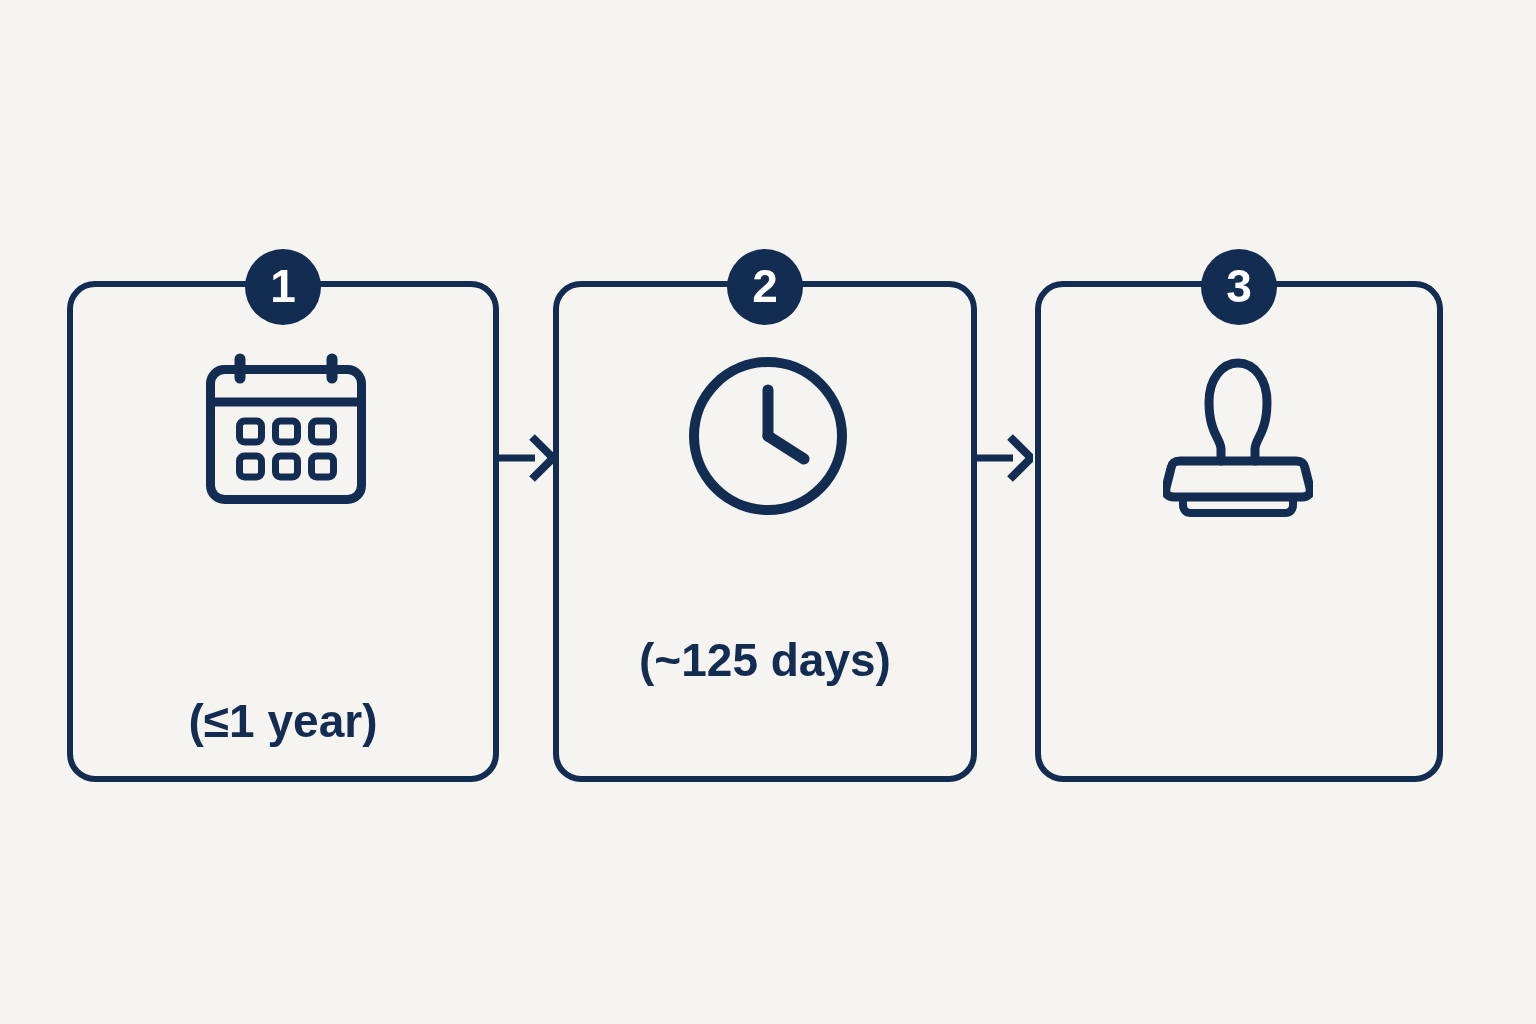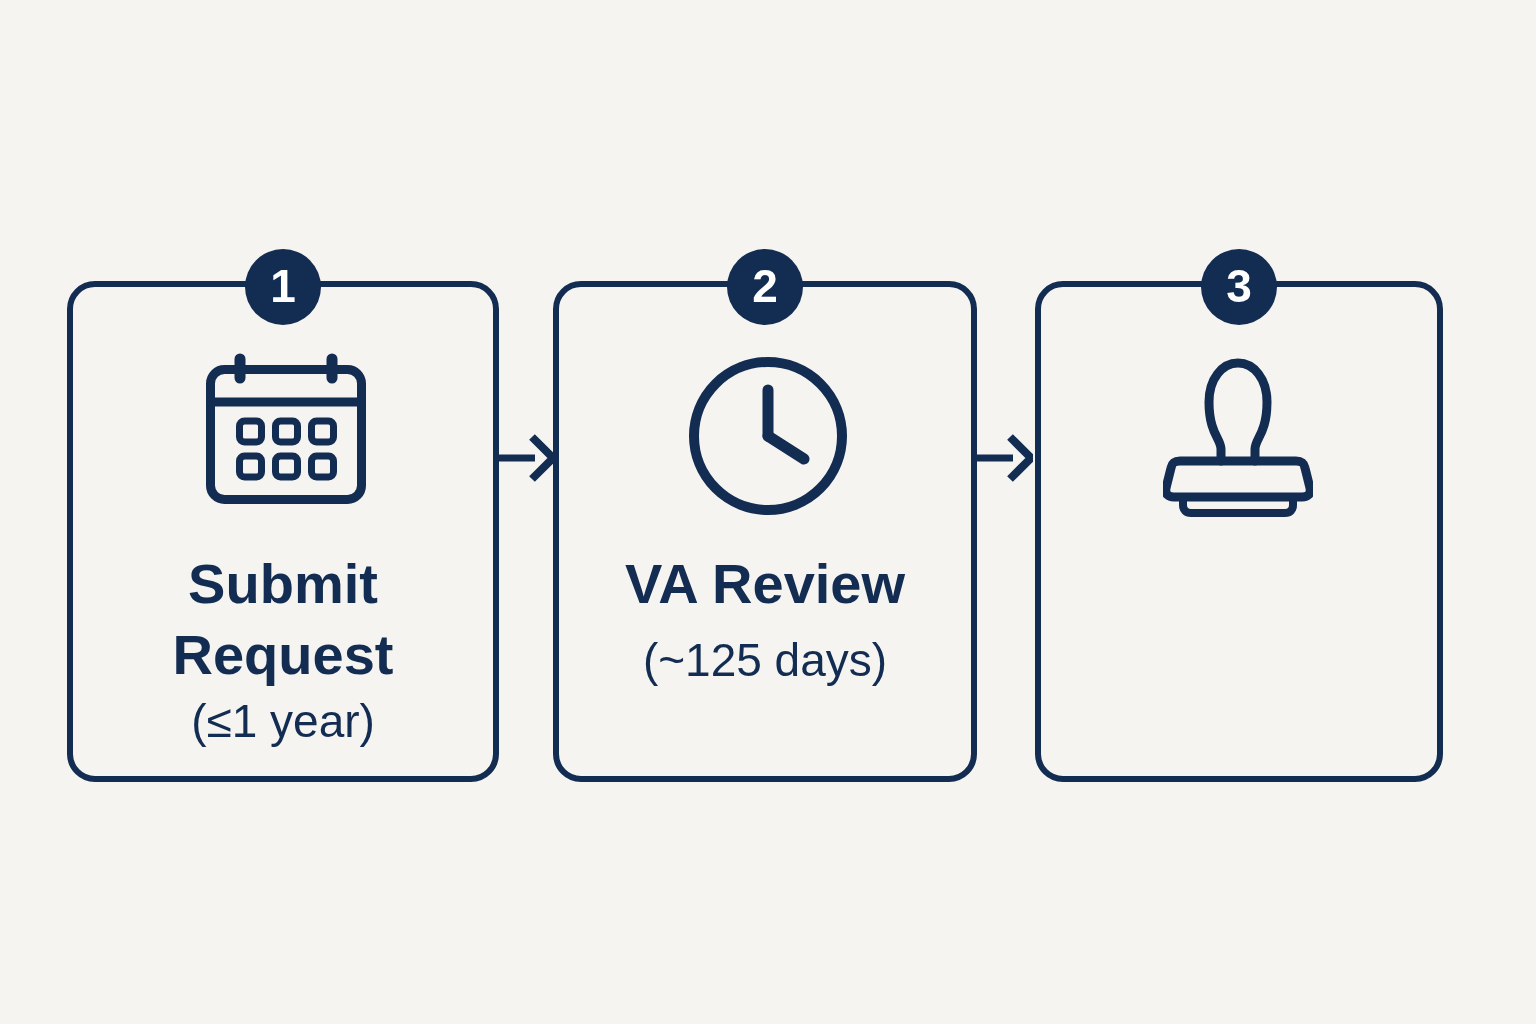--- a/index.html
+++ b/index.html
@@ -67,21 +67,21 @@
     line-height: 71px;
     padding: 0 36px;
   }
   .step-subtitle {
     position: absolute;
     left: 0;
     right: 0;
     text-align: center;
     color: #122c52;
     font-size: 46px;
-    font-weight: 400;
+    font-weight: 700;
     line-height: 1;
   }
   .s1 .step-subtitle { top: 411px; }
   .s2 .step-subtitle { top: 350px; }
   .s3 .step-subtitle { top: 350px; }
 
   .flow-arrow {
     position: absolute;
     top: 430px;
   }
@@ -106,21 +106,20 @@
         <line x1="34" y1="9" x2="34" y2="28" stroke="#122c52" stroke-width="11" stroke-linecap="round"></line>
         <line x1="126" y1="9" x2="126" y2="28" stroke="#122c52" stroke-width="11" stroke-linecap="round"></line>
         <rect x="33.5" y="71" width="22" height="21" rx="5" stroke="#122c52" stroke-width="7"></rect>
         <rect x="69.5" y="71" width="22" height="21" rx="5" stroke="#122c52" stroke-width="7"></rect>
         <rect x="105.5" y="71" width="22" height="21" rx="5" stroke="#122c52" stroke-width="7"></rect>
         <rect x="33.5" y="106" width="22" height="21" rx="5" stroke="#122c52" stroke-width="7"></rect>
         <rect x="69.5" y="106" width="22" height="21" rx="5" stroke="#122c52" stroke-width="7"></rect>
         <rect x="105.5" y="106" width="22" height="21" rx="5" stroke="#122c52" stroke-width="7"></rect>
       </svg>
     </div>
-    <div class="step-title">Submit Request</div>
     <div class="step-subtitle">(≤1 year)</div>
   </div>
 
   <div class="flow-arrow a1">
     <svg width="58" height="56" viewBox="0 0 58 56" fill="none">
       <line x1="0" y1="28" x2="38" y2="28" stroke="#122c52" stroke-width="7"></line>
       <polyline points="35,7 56,28 35,49" stroke="#122c52" stroke-width="8" fill="none" stroke-linejoin="miter"></polyline>
     </svg>
   </div>
 
@@ -128,21 +127,20 @@
     <div class="badge">
       <span>2</span>
     </div>
     <div class="icon-wrap">
       <svg width="160" height="160" viewBox="0 0 160 160" fill="none">
         <circle cx="80" cy="80" r="74" stroke="#122c52" stroke-width="10"></circle>
         <line x1="80" y1="80" x2="80" y2="34" stroke="#122c52" stroke-width="11" stroke-linecap="round"></line>
         <line x1="80" y1="80" x2="116" y2="103" stroke="#122c52" stroke-width="11" stroke-linecap="round"></line>
       </svg>
     </div>
-    <div class="step-title">VA Review</div>
     <div class="step-subtitle">(~125 days)</div>
   </div>
 
   <div class="flow-arrow a2">
     <svg width="58" height="56" viewBox="0 0 58 56" fill="none">
       <line x1="0" y1="28" x2="38" y2="28" stroke="#122c52" stroke-width="7"></line>
       <polyline points="35,7 56,28 35,49" stroke="#122c52" stroke-width="8" fill="none" stroke-linejoin="miter"></polyline>
     </svg>
   </div>
 

